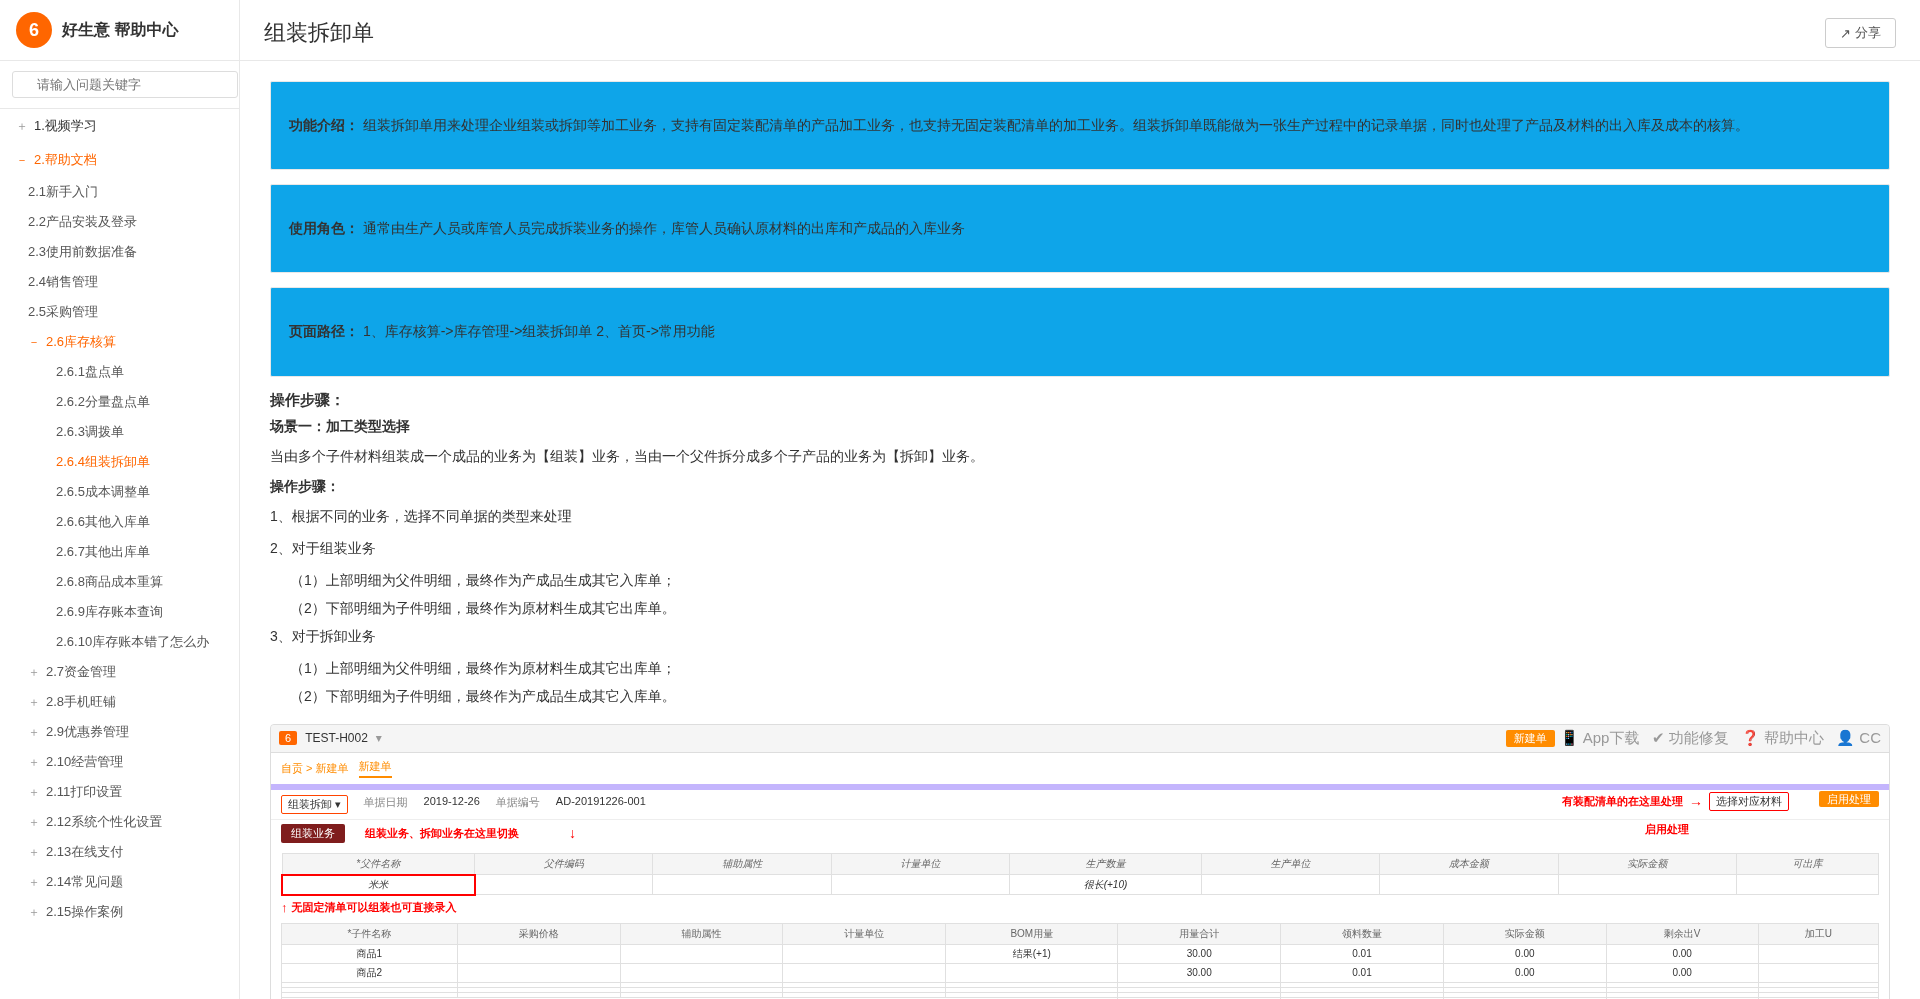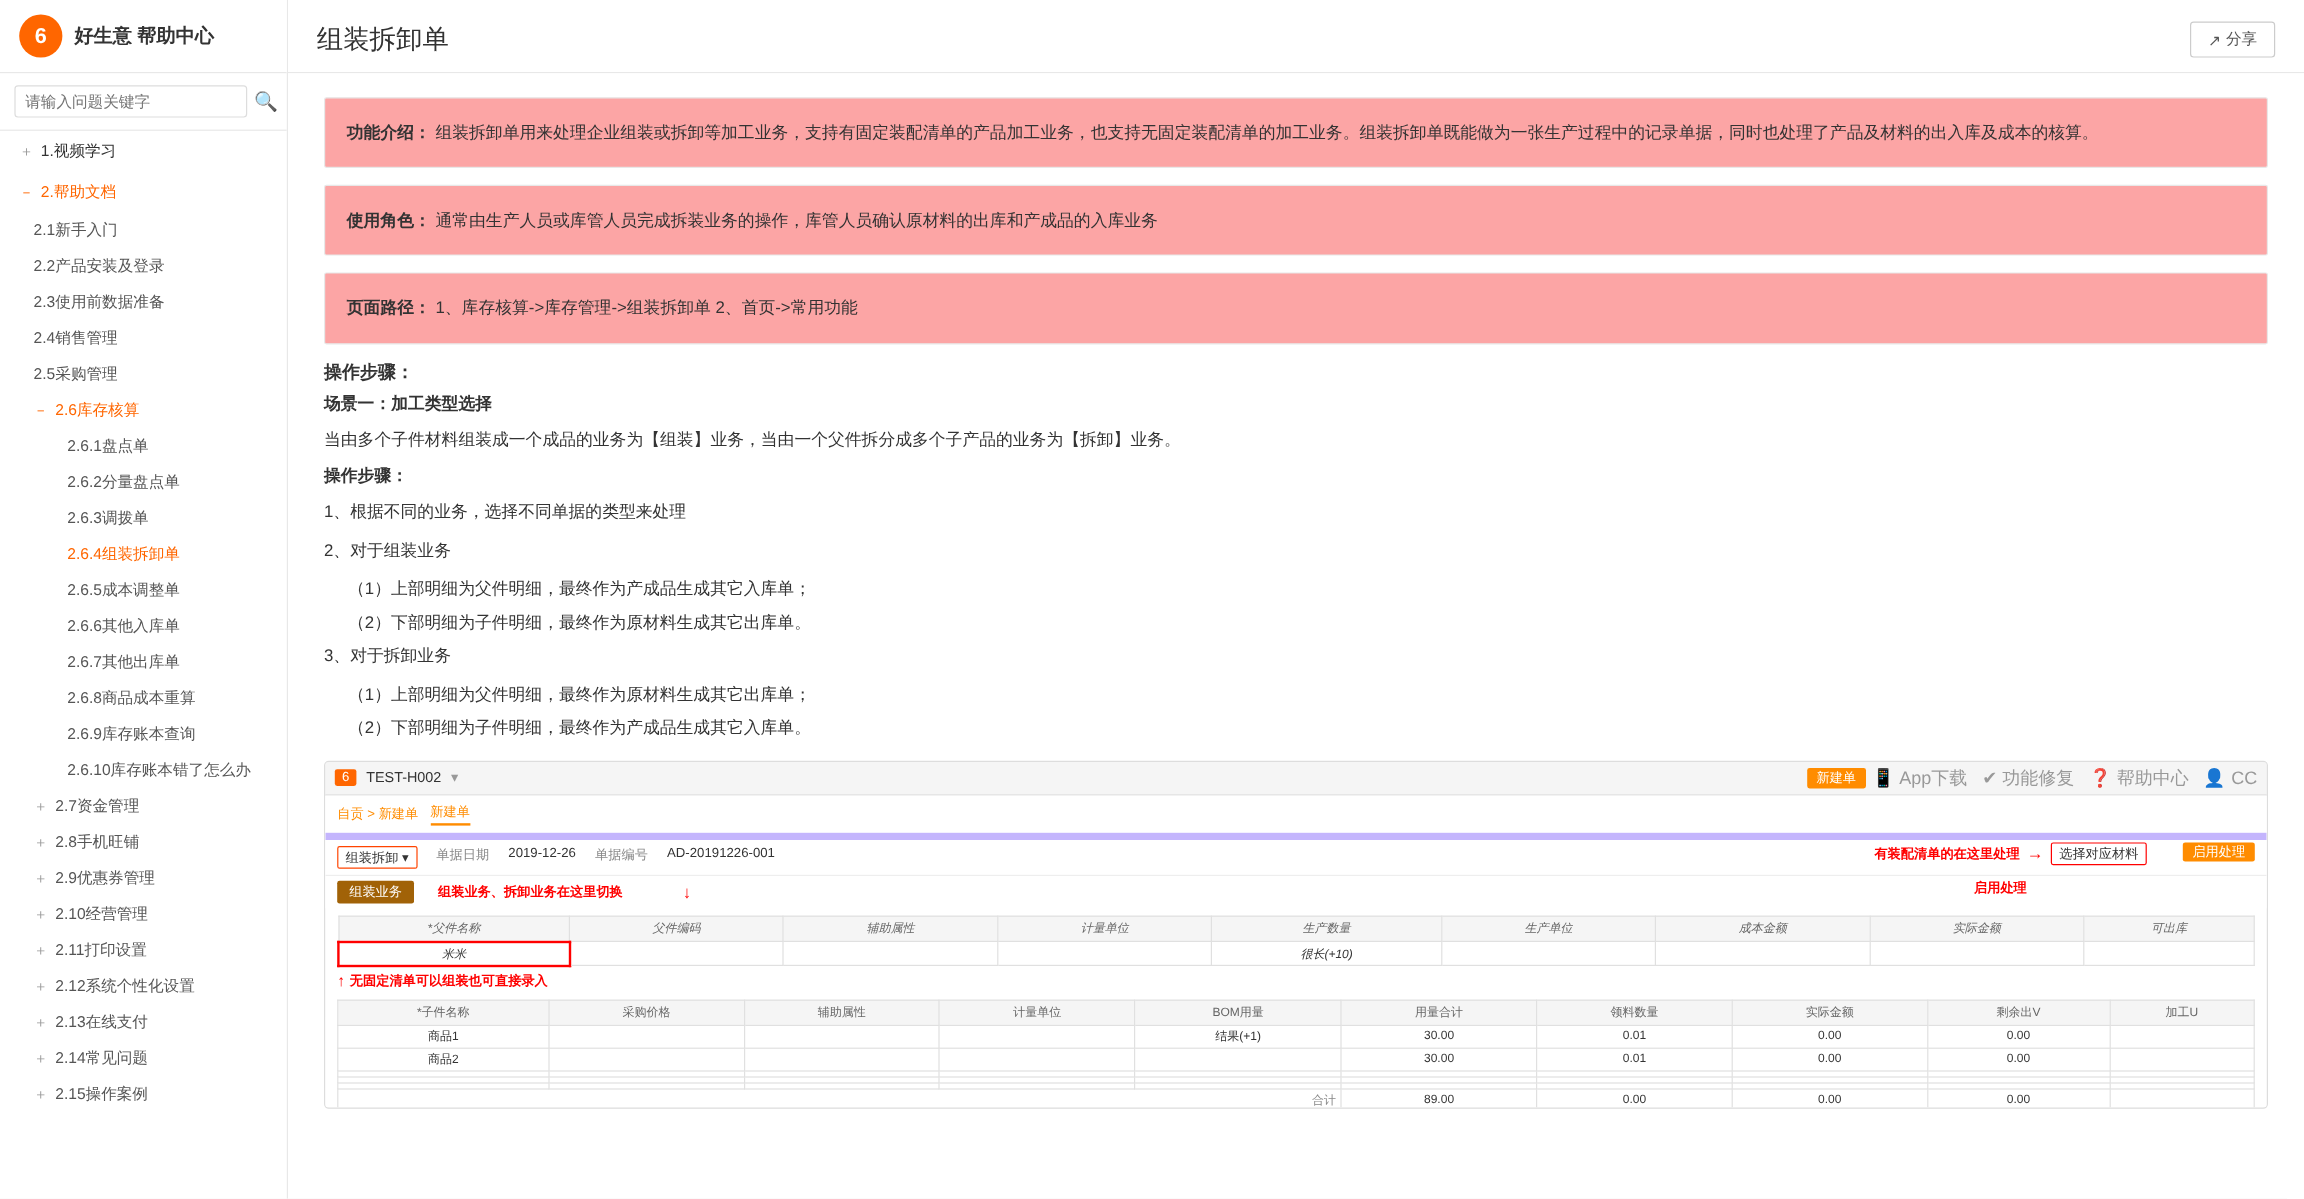--- a/index.html
+++ b/index.html
@@ -37,21 +37,21 @@
       padding: 10px 12px;
       border-bottom: 1px solid #e8e8e8;
       display: flex;
       align-items: center;
       gap: 6px;
     }
     .search-box input {
       flex: 1;
       border: 1px solid #ddd;
       border-radius: 3px;
-      padding: 5px 8px;
+      padding: 5px 24px;
       font-size: 13px;
       outline: none;
       color: #999;
     }
     .search-icon-btn {
       background: none; border: none; cursor: pointer; color: #999;
       font-size: 16px;
     }
     .nav-section { padding: 0; }
     .nav-item {
@@ -96,24 +96,24 @@
       color: #555;
       display: flex; align-items: center; gap: 4px;
     }
     .content-area {
       flex: 1;
       overflow-y: auto;
       padding: 20px 30px;
       background: #fff;
     }
     .info-block {
-      background: #fca5a5;
+      background: #0ea5e9;
       border: 1px solid #e8e8e8;
       border-radius: 2px;
-      padding: 16px 18px;
+      padding: 31px 18px;
       margin-bottom: 14px;
       line-height: 1.8;
       font-size: 14px;
       color: #333;
     }
     .section-label { font-weight: bold; }
     .step-title { font-weight: bold; font-size: 15px; margin: 14px 0 8px; }
     .sub-title { font-weight: bold; margin: 8px 0 6px; }
     .content-text { line-height: 2; margin-bottom: 4px; }
     .content-indent { padding-left: 20px; line-height: 2; }
@@ -365,21 +365,21 @@
             <span class="annotation-text">有装配清单的在这里处理</span>
             <span style="color:red;font-size:14px;">→</span>
             <span style="border:1px solid red;padding:1px 6px;border-radius:2px;font-size:11px;color:#333;">选择对应材料</span>
           </div>
           <div style="position:absolute;right:10px;top:2px;">
             <span style="background:#ff8c00;color:#fff;padding:2px 8px;border-radius:2px;font-size:11px;">启用处理</span>
           </div>
         </div>
 
         <div style="padding:4px 10px;background:#fff;position:relative;display:flex;align-items:center;gap:10px;">
-          <span style="background:#a16207;color:#fff;padding:2px 10px;border-radius:2px;font-size:11px;">组装业务</span>
+          <span style="background:#7f1d1d;color:#fff;padding:2px 10px;border-radius:2px;font-size:11px;">组装业务</span>
           <span class="annotation-text" style="margin-left:10px;">组装业务、拆卸业务在这里切换</span>
           <span style="color:red;font-size:14px;margin-left:40px;">↓</span>
           <span class="annotation-text" style="position:absolute;right:200px;top:2px;">启用处理</span>
         </div>
 
         <div style="padding:0 10px 4px;overflow-x:auto;font-style:italic;">
           <table class="mock-table">
             <thead>
               <tr>
                 <th>*父件名称</th>

